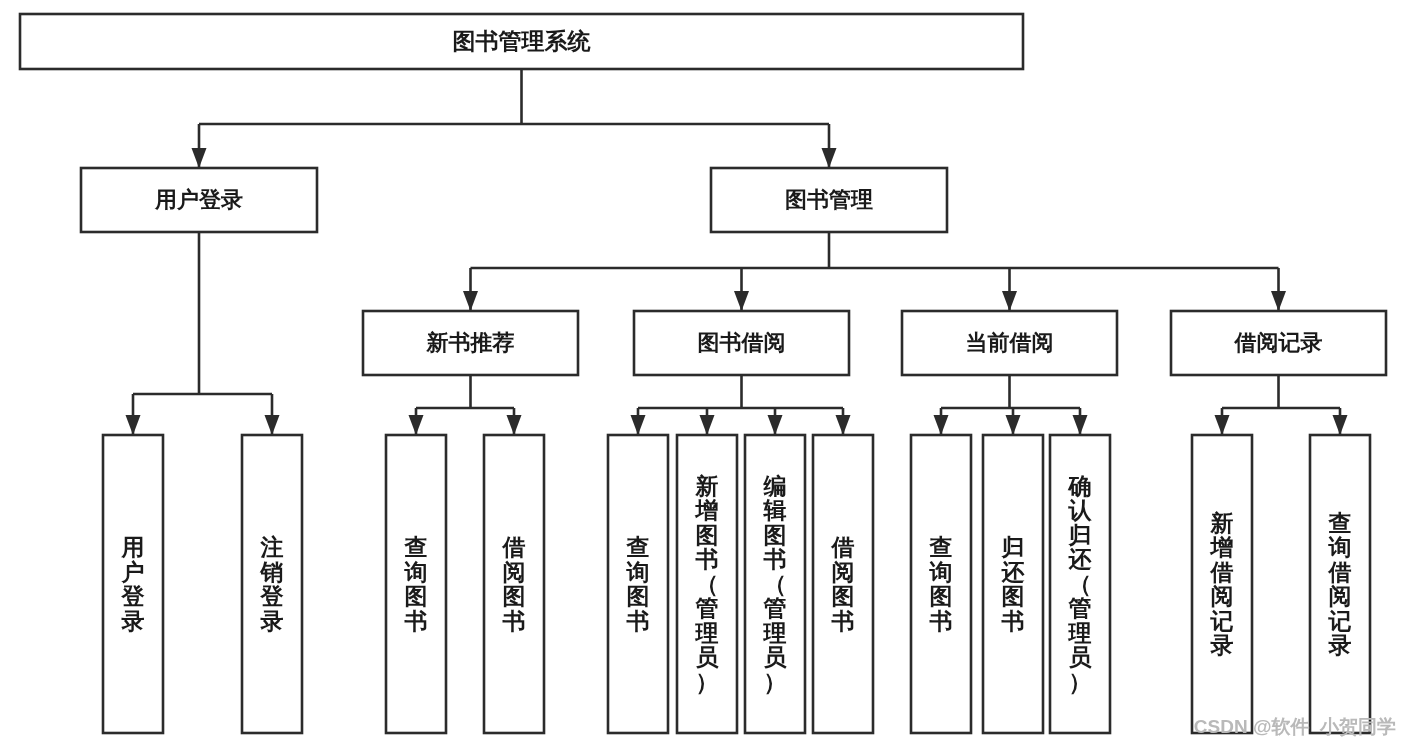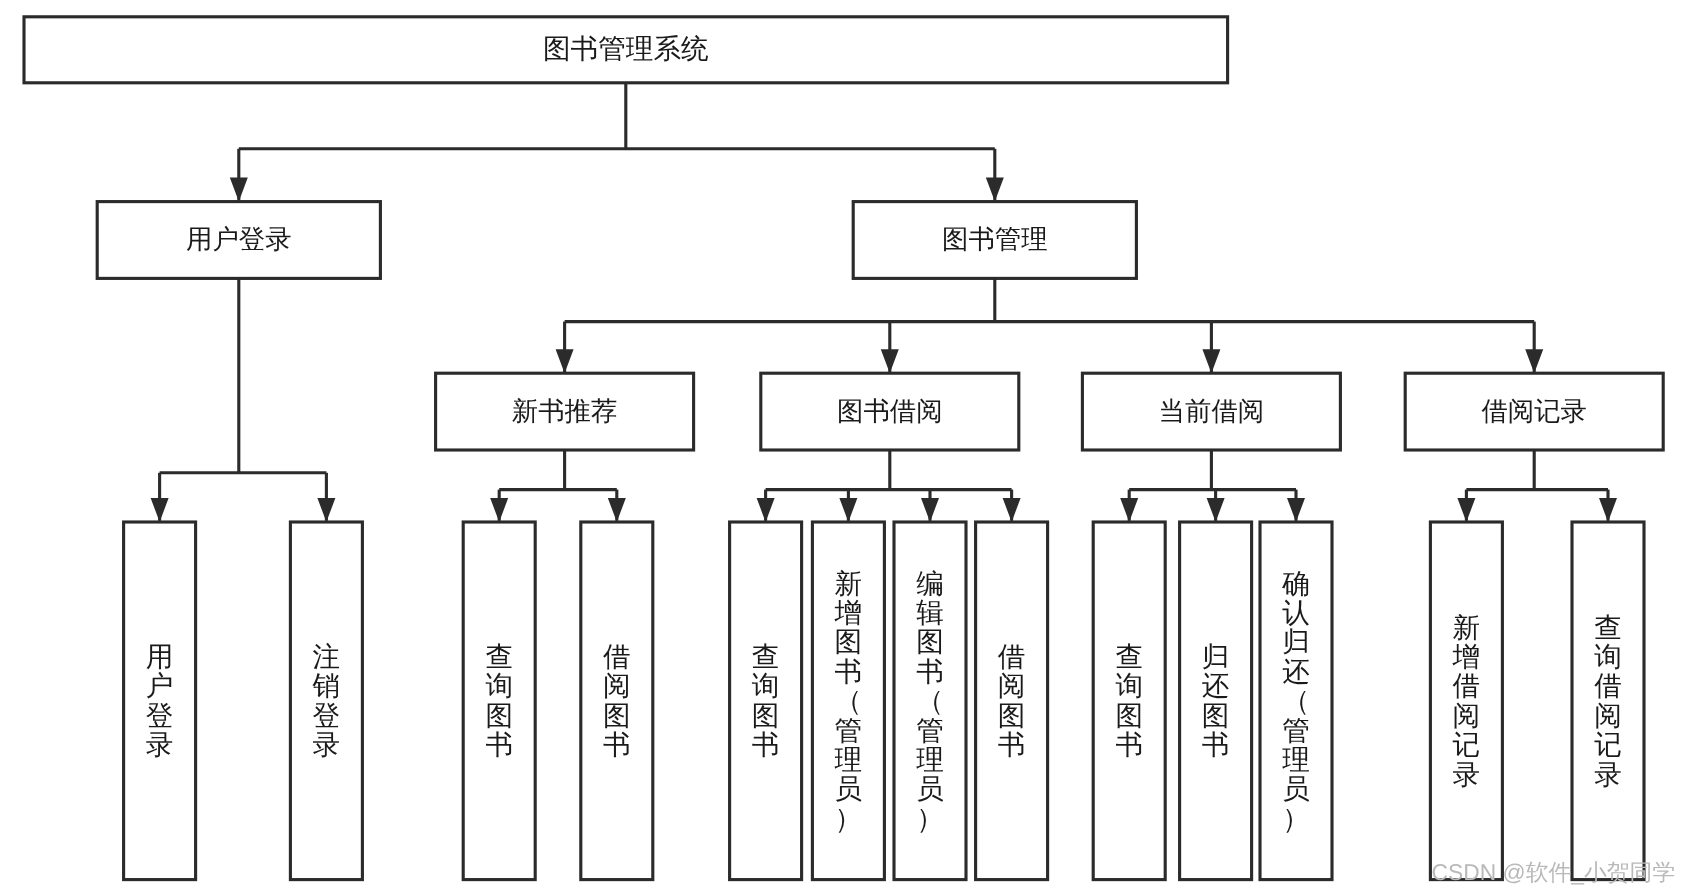--- a/index.html
+++ b/index.html
@@ -12,20 +12,21 @@
     height: 747px;
     font-family: "Liberation Sans", "DejaVu Sans", sans-serif;
     overflow: hidden;
     position: relative;
   }
   #diagram-root {
     position: absolute;
     left: 0; top: 0;
     width: 1405px;
     height: 747px;
+    font-weight: bold;
   }
   svg.diagram {
     display: block;
     width: 1405px;
     height: 747px;
     background: #ffffff;
   }
   .node-box {
     fill: #ffffff;
     stroke: #2b2b2b;

